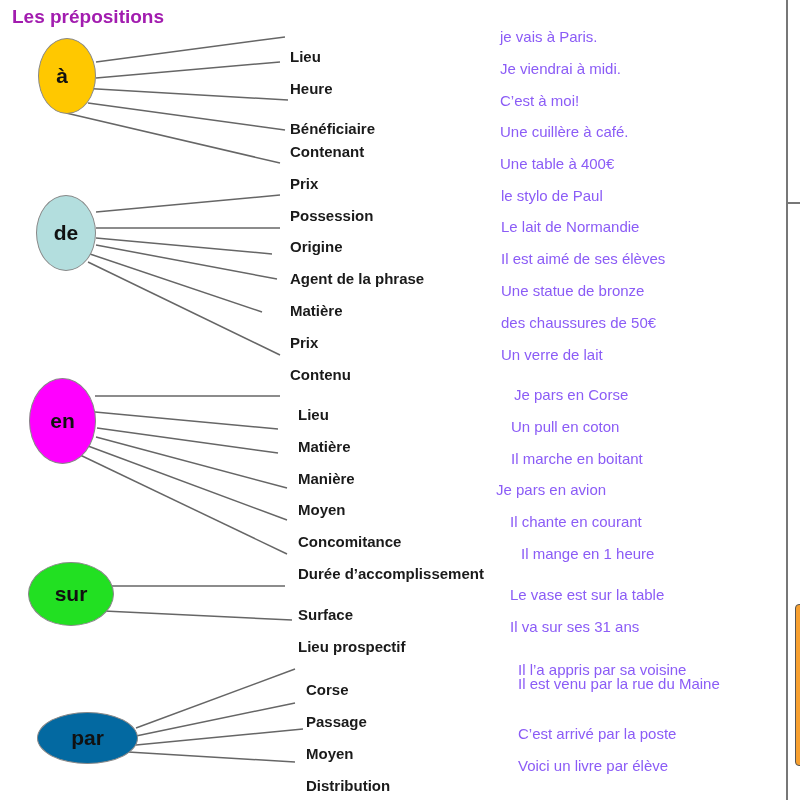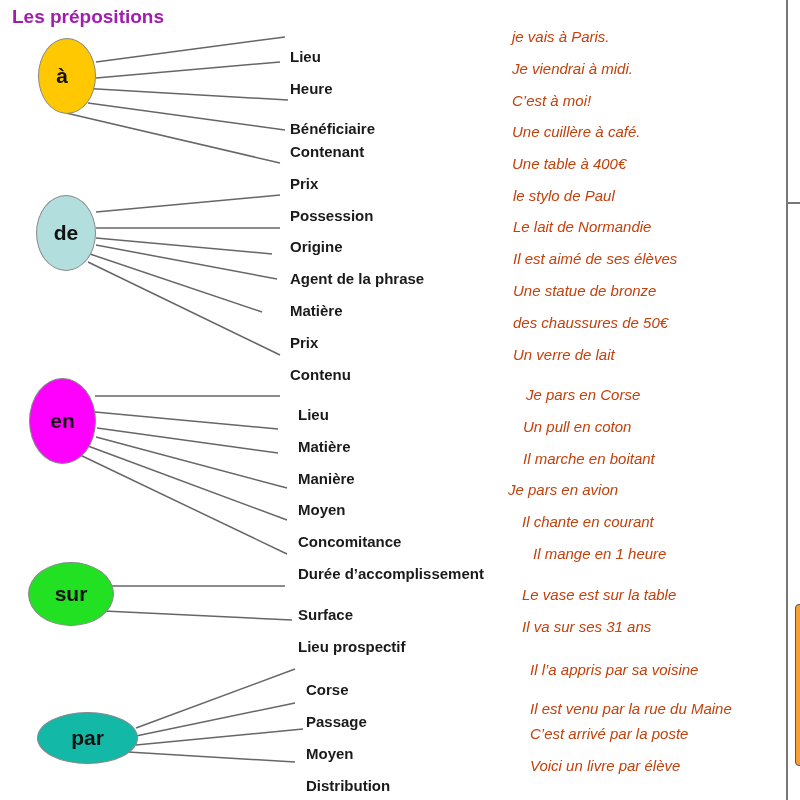--- a/index.html
+++ b/index.html
@@ -4,21 +4,21 @@
 <style>
   html, body { margin:0; padding:0; background:#ffffff; }
   body { width:800px; height:800px; position:relative; overflow:hidden;
          font-family:"Liberation Sans", sans-serif; }
   .title { position:absolute; left:12px; top:6px; font-size:19px; font-weight:bold; color:#a21caf; }
   svg.lines { position:absolute; left:0; top:0; }
   .node { position:absolute; border:1.5px solid #888; border-radius:50%;
           display:flex; align-items:center; justify-content:center;
           font-weight:bold; font-size:21px; color:#111; box-sizing:border-box; }
   .label { position:absolute; font-size:15px; font-weight:bold; color:#1a1a1a; white-space:nowrap;margin-top:20px; }
-  .example { position:absolute; font-size:15px; font-style:italic; color:#c2410c; white-space:nowrap;margin-left:12px; }
+  .example { position:absolute; font-size:15px; color:#8b5cf6; white-space:nowrap; }
   .vline { position:absolute; left:786px; top:0; width:2px; height:800px; background:#777; }
   .htick { position:absolute; left:786px; top:202px; width:14px; height:1.5px; background:#777; }
   .orange-box { position:absolute; left:795px; top:604px; width:20px; height:160px;
                 background:#f7a030; border:1.5px solid #555; border-radius:4px; }
 </style>
 </head>
 <body>
 
 <div class="title">Les prépositions</div>
 
@@ -60,21 +60,21 @@
 </div>
 <div class="node" style="left:36px;top:195px;width:60px;height:76px;background:#b3dede;">
   <span>de</span>
 </div>
 <div class="node" style="left:29px;top:378px;width:67px;height:86px;background:#ff00ff;">
   <span>en</span>
 </div>
 <div class="node" style="left:28px;top:562px;width:86px;height:64px;background:#22e022;">
   <span>sur</span>
 </div>
-<div class="node" style="left:37px;top:712px;width:101px;height:52px;background:#14b8a6;">
+<div class="node" style="left:37px;top:712px;width:101px;height:52px;background:#0369a1;">
   <span>par</span>
 </div>
 
 <div class="label" style="left:290px;top:28px;">Lieu</div>
 <div class="label" style="left:290px;top:60px;">Heure</div>
 <div class="label" style="left:290px;top:100px;">Bénéficiaire</div>
 <div class="label" style="left:290px;top:123px;">Contenant</div>
 <div class="label" style="left:290px;top:155px;">Prix</div>
 <div class="example" style="left:500px;top:28px;">je vais à Paris.</div>
 <div class="example" style="left:500px;top:60px;">Je viendrai à midi.</div>
@@ -111,19 +111,19 @@
 <div class="label" style="left:298px;top:586px;">Surface</div>
 <div class="label" style="left:298px;top:618px;">Lieu prospectif</div>
 <div class="example" style="left:510px;top:586px;">Le vase est sur la table</div>
 <div class="example" style="left:510px;top:618px;">Il va sur ses 31 ans</div>
 
 <div class="label" style="left:306px;top:661px;">Corse</div>
 <div class="label" style="left:306px;top:693px;">Passage</div>
 <div class="label" style="left:306px;top:725px;">Moyen</div>
 <div class="label" style="left:306px;top:757px;">Distribution</div>
 <div class="example" style="left:518px;top:661px;">Il l’a appris par sa voisine</div>
-<div class="example" style="left:518px;top:700px;">Il est venu par la rue du Maine</div>
+<div class="example" style="left:518px;top:675px;">Il est venu par la rue du Maine</div>
 <div class="example" style="left:518px;top:725px;">C’est arrivé par la poste</div>
 <div class="example" style="left:518px;top:757px;">Voici un livre par élève</div>
 
 <div class="vline"></div>
 <div class="htick"></div>
 <div class="orange-box"></div>
 
 </body></html>

